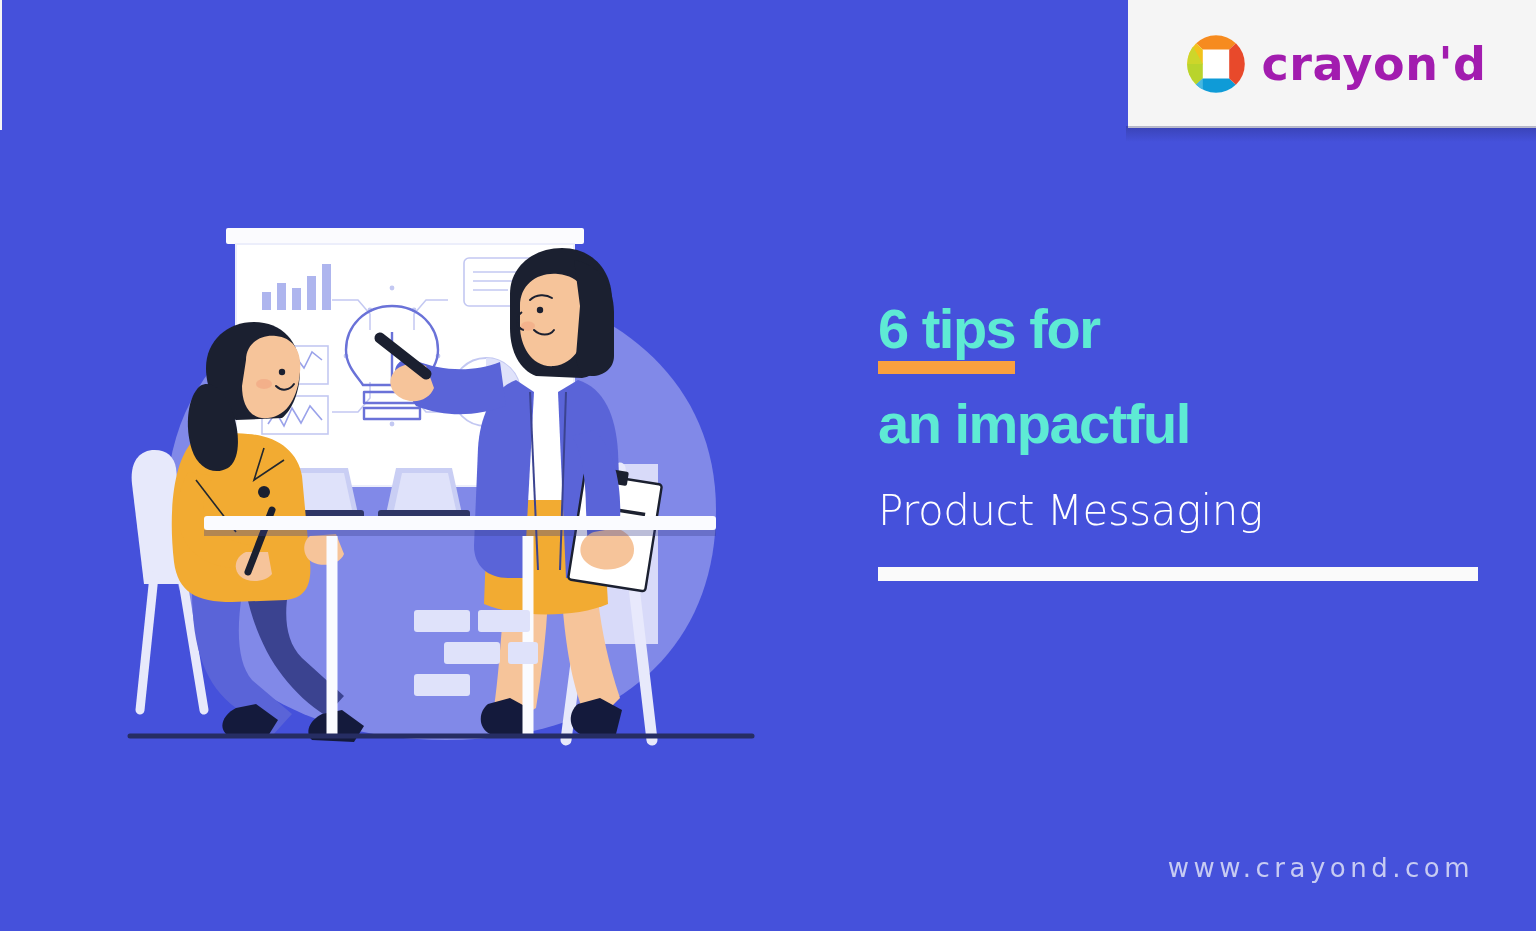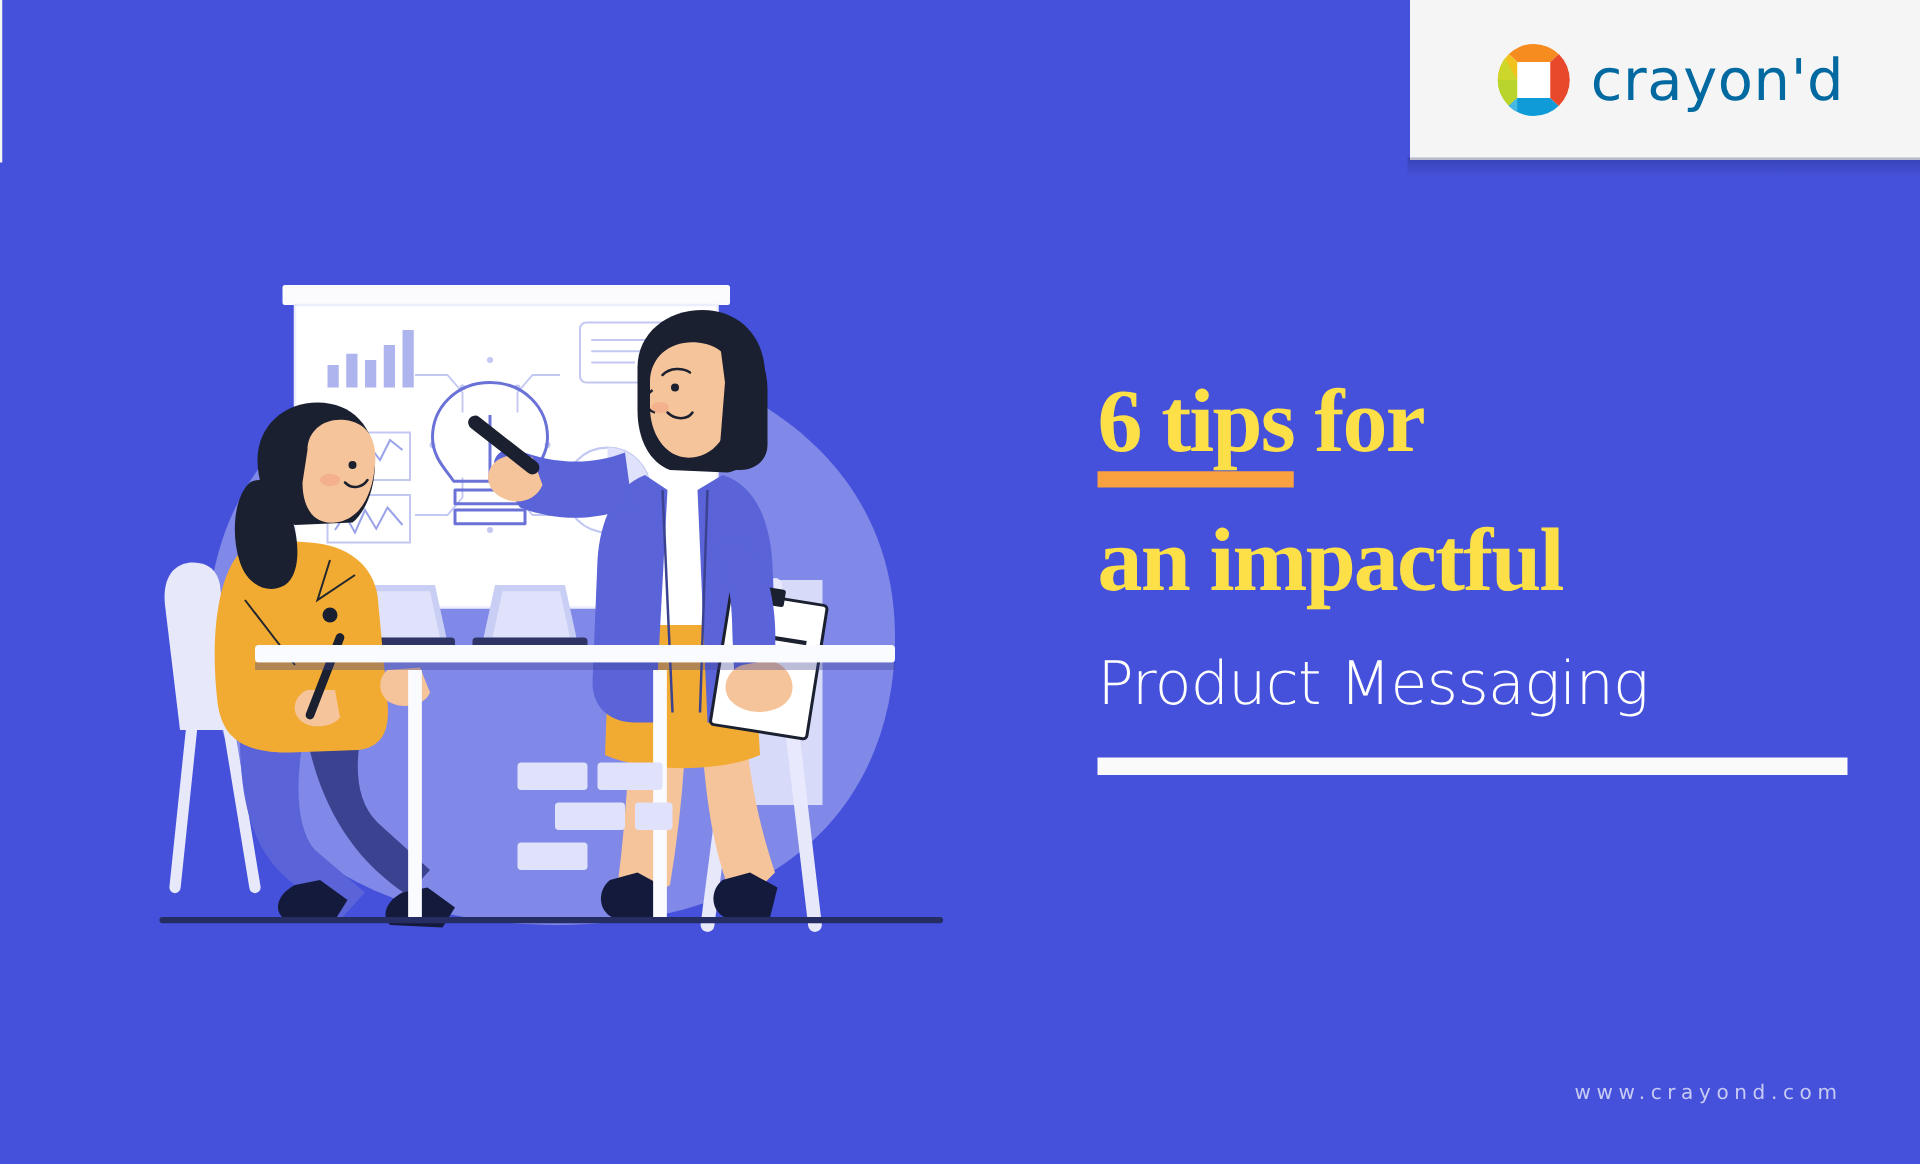--- a/index.html
+++ b/index.html
@@ -33,63 +33,63 @@
   .panel-curve i{
     position:absolute; display:block;
     width:188px; height:260px; right:0; top:0;
     border-radius:0 0 0 0;
     background:
       radial-gradient(circle 96px at 0px 130px, rgba(0,0,0,0) 0 95px, #f5f5f5 95.5px 100%);
   }
   .logo-lockup{ display:flex; align-items:center; gap:16px; transform:translateX(4px); }
   .logo-mark{ width:60px; height:60px; display:block; }
   .logo-word{
-    font-size:46px; color:#0369a1; letter-spacing:.5px;
-    font-weight:400; line-height:1;
+    font-size:46px; color:#a21caf; letter-spacing:.5px;
+    font-weight:700; line-height:1;
     font-family:"DejaVu Sans", sans-serif;
   }
 
   
   .illustration{
     position:absolute; left:96px; top:180px;
     width:700px; height:590px;
     z-index:2;
   }
   .illustration svg{ width:100%; height:100%; display:block; }
 
   
   .headline{
     position:absolute; left:878px; top:300px; width:600px; z-index:4;
   }
   .h-line{
-    color:#fde047; font-weight:bold; font-size:72px; line-height:1.03;
+    color:#5eead4; font-weight:bold; font-size:56px; line-height:1.03;
     letter-spacing:-1.5px; white-space:nowrap;
-    font-family:Liberation Serif, serif;
+    font-family:Liberation Sans, sans-serif;
   }
   .h-line .underlined{
     position:relative; display:inline-block; padding-bottom:6px;
   }
   .h-line .underlined::after{
     content:""; position:absolute; left:0; right:0; bottom:-10px;
     height:13px; background:#f9a03f;
   }
   .h-line.second{ margin-top:31px; }
   .subline{
-    color:#ffffff; font-size:48px; font-weight:300; line-height:1.1;
+    color:#ffffff; font-size:42px; font-weight:300; line-height:1.1;
     margin-top:36px; letter-spacing:-.5px; white-space:nowrap;
     font-family:"DejaVu Sans", sans-serif;
   }
   .rule{
     margin-top:32px; width:600px; height:14px; background:#fafafa;
   }
 
   
   .site-url{
     position:absolute; right:62px; bottom:48px;
-    color:#c7cbf2; font-size:16px; letter-spacing:4.5px;
+    color:#c7cbf2; font-size:26px; letter-spacing:4.5px;
     font-weight:400; z-index:4;
     font-family:"DejaVu Sans", sans-serif;
   }
 </style>
 </head>
 <body>
 
 <div class="illustration">
 <svg viewBox="0 0 700 590" xmlns="http://www.w3.org/2000/svg">
   <defs>

